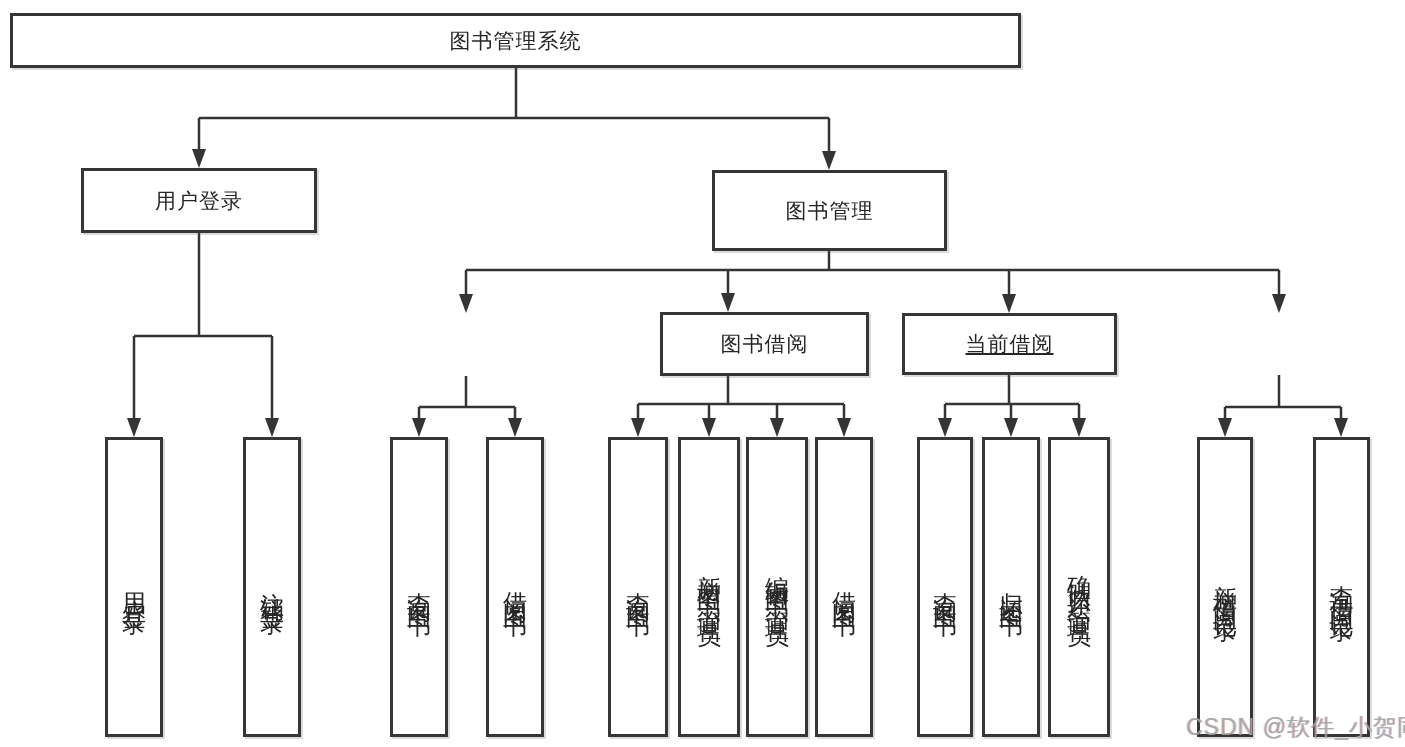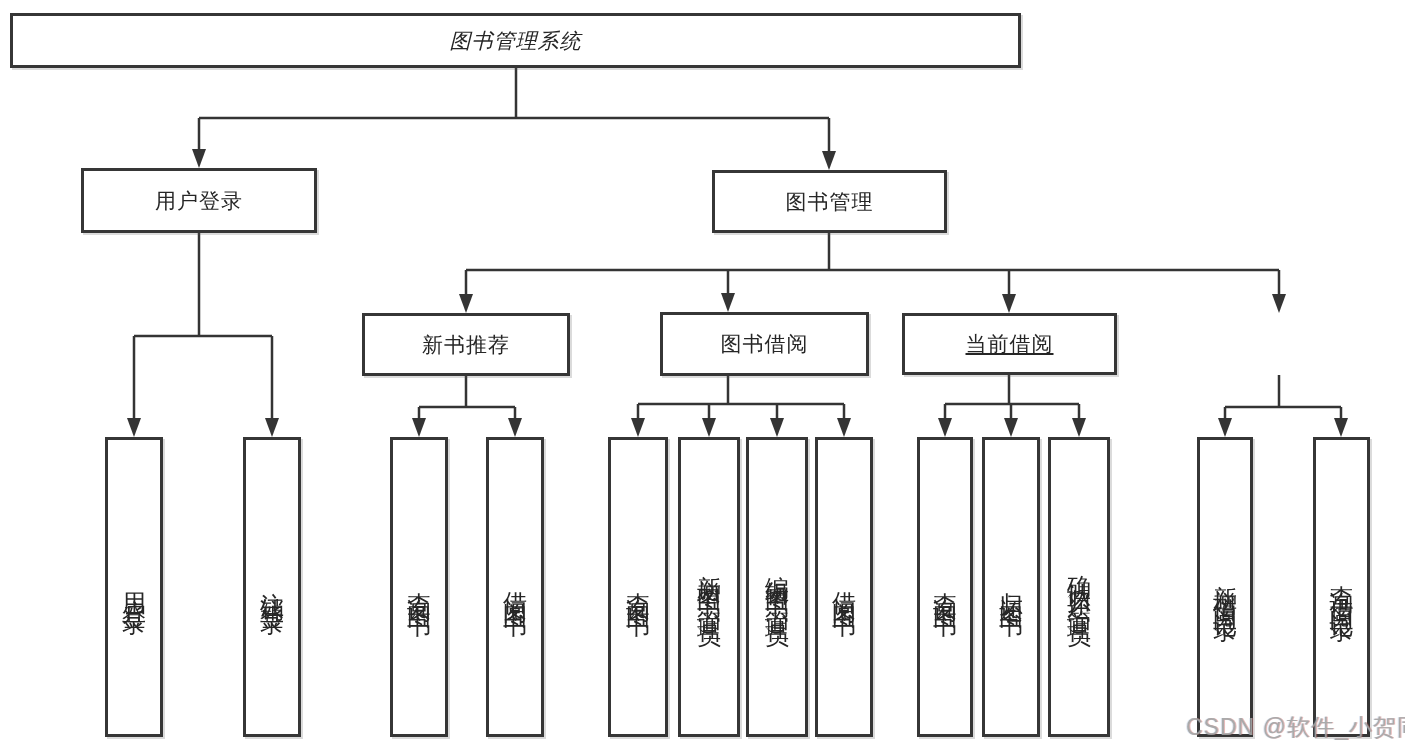--- a/index.html
+++ b/index.html
@@ -72,26 +72,25 @@
       <polygon fill="#343434" stroke="none" points="1072,418 1086,418 1079,437"></polygon>
     </g>
 
     <g>
       <path d="M1279 375 V407 M1225 407 H1341 M1225 407 V419 M1341 407 V419"></path>
       <polygon fill="#343434" stroke="none" points="1218,418 1232,418 1225,437"></polygon>
       <polygon fill="#343434" stroke="none" points="1334,418 1348,418 1341,437"></polygon>
     </g>
   </svg>
 
-  <div class="node h-node" style="left:10px;top:13px;width:1011px;height:55px;font-style:italic;">图书管理系统</div>
+  <div class="node h-node" style="left:10px;top:13px;width:1011px;height:55px;">图书管理系统</div>
 
   <div class="node h-node" style="left:81px;top:168px;width:236px;height:65px;">用户登录</div>
-  <div class="node h-node" style="left:712px;top:170px;width:235px;height:63px;">图书管理</div>
+  <div class="node h-node" style="left:712px;top:170px;width:235px;height:81px;">图书管理</div>
 
-  <div class="node h-node" style="left:362px;top:313px;width:208px;height:63px;">新书推荐</div>
   <div class="node h-node" style="left:660px;top:312px;width:209px;height:64px;">图书借阅</div>
   <div class="node h-node" style="left:902px;top:313px;width:215px;height:62px;text-decoration:underline;">当前借阅</div>
 
   <div class="node v-node" style="left:105px;top:437px;width:58px;height:300px;">用户登录</div>
   <div class="node v-node" style="left:243px;top:437px;width:58px;height:300px;">注销登录</div>
 
   <div class="node v-node" style="left:390px;top:437px;width:58px;height:300px;">查询图书</div>
   <div class="node v-node" style="left:486px;top:437px;width:58px;height:300px;">借阅图书</div>
 
   <div class="node v-node" style="left:608px;top:437px;width:60px;height:300px;">查询图书</div>

